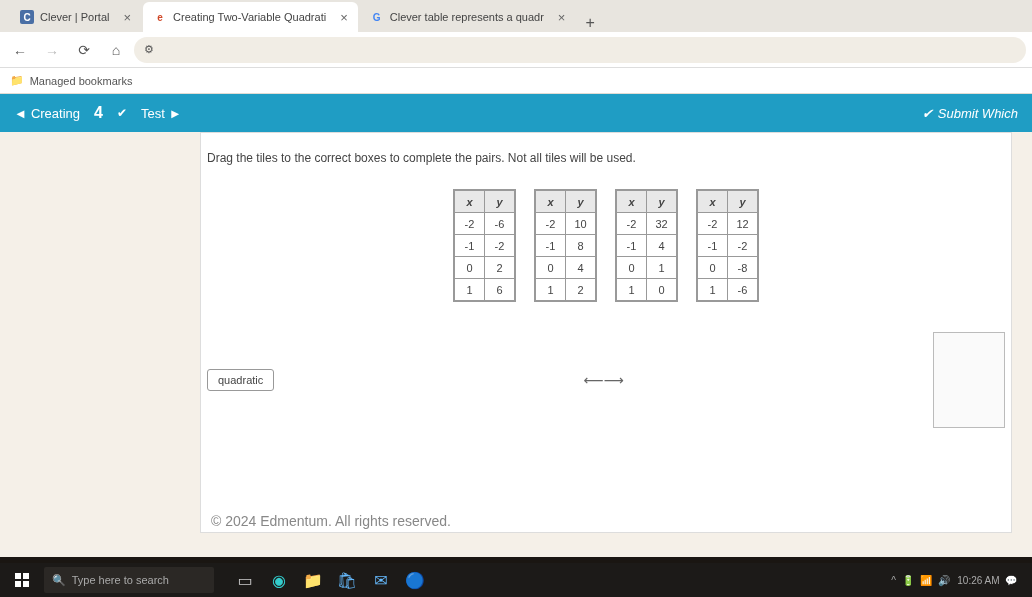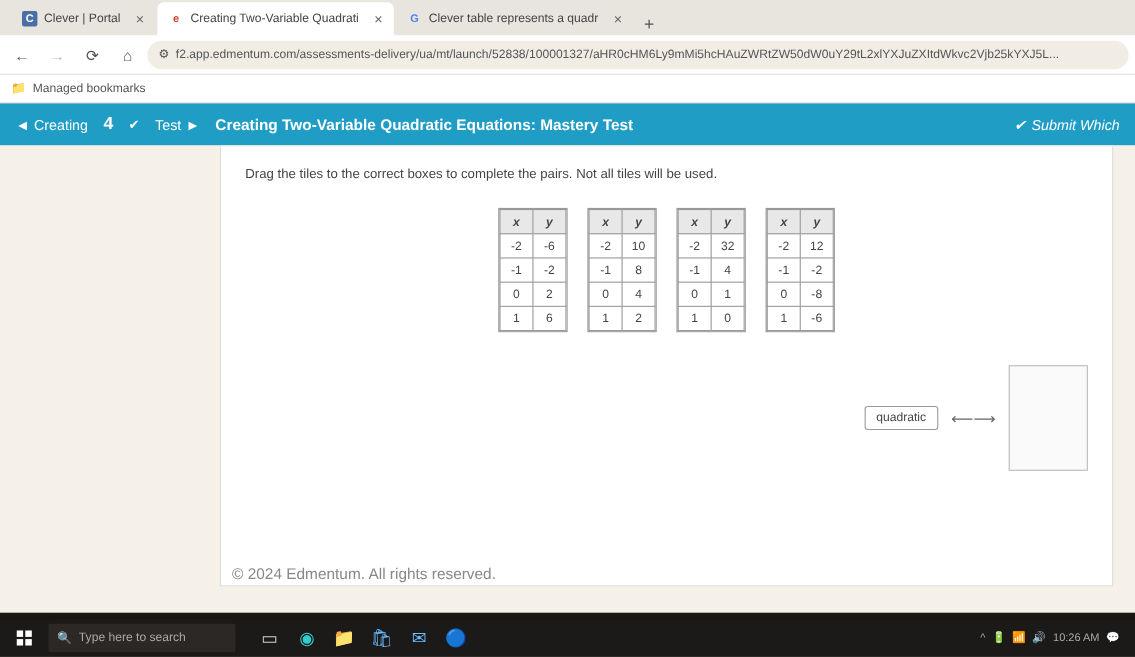--- a/index.html
+++ b/index.html
@@ -16,28 +16,28 @@
 .url { flex: 1; height: 26px; background: #f1ede5; border-radius: 13px; display: flex; align-items: center; padding: 0 10px; font-size: 11px; color: #555; gap: 6px; }
 .bmrow { height: 26px; background: #fff; display: flex; align-items: center; padding: 0 10px; gap: 6px; font-size: 11px; color: #555; border-bottom: 1px solid #e0dcd4; }
 .testbar { height: 38px; background: #1f9dc4; display: flex; align-items: center; padding: 0 14px; color: #fff; font-size: 13px; gap: 14px; }
 .tb-left { display: flex; align-items: center; gap: 14px; }
 .prevbtn, .nextbtn { display: flex; align-items: center; gap: 4px; cursor: pointer; }
 .qnum { font-size: 16px; font-weight: bold; }
 .check { font-size: 12px; }
 .title { font-weight: bold; font-size: 14px; }
 .submit { margin-left: auto; display: flex; align-items: center; gap: 5px; cursor: pointer; font-style: italic; }
 .content { position: absolute; top: 132px; left: 200px; right: 20px; bottom: 24px; background: #fff; border: 1px solid #ddd; }
-.inner { padding: 18px 22px; color: #444; font-size: 12px; }
+.inner { padding: 18px 6px; color: #444; font-size: 12px; }
 .inner p { margin-bottom: 14px; }
 .tiles { display: flex; gap: 18px; justify-content: center; margin-top: 24px; }
 .tile { border: 1px solid #999; background: #f0f0f0; }
 .tile table { border-collapse: collapse; }
 .tile th, .tile td { border: 1px solid #999; width: 30px; height: 22px; text-align: center; font-size: 11px; background: #fff; }
 .tile th { background: #e8e8e8; font-style: italic; font-weight: bold; }
-.droprow { display: flex; align-items: center; justify-content: flex-end; gap: 12px; margin-top: 30px; }
+.droprow { display: flex; align-items: center; justify-content: space-between; gap: 12px; margin-top: 30px; }
 .labelbox { border: 1px solid #999; padding: 4px 10px; font-size: 11px; border-radius: 3px; background: #fff; }
 .arrow { font-size: 14px; color: #666; }
 .dropbox { width: 72px; height: 96px; border: 1px solid #bbb; background: #fafafa; }
 .footer { position: absolute; bottom: 0; left: 0; right: 0; height: 22px; padding: 0 10px; font-size: 14px; color: #888; display: flex; align-items: center; }
 .taskbar { position: absolute; bottom: 0; left: 0; right: 0; height: 34px; background: #1c1a18; display: flex; align-items: center; padding: 0 6px; gap: 6px; }
 .winbtn { width: 32px; height: 32px; display: flex; align-items: center; justify-content: center; color: #fff; cursor: pointer; }
 .search { height: 26px; width: 170px; background: #2b2825; border-radius: 2px; display: flex; align-items: center; padding: 0 8px; gap: 6px; color: #aaa; font-size: 11px; }
 .tbicons { display: flex; gap: 4px; margin-left: 10px; }
 .tbicon { width: 30px; height: 30px; display: flex; align-items: center; justify-content: center; cursor: pointer; }
 .tray { margin-left: auto; display: flex; align-items: center; gap: 6px; color: #aaa; font-size: 10px; padding-right: 8px; }
@@ -65,42 +65,40 @@
     <div class="addtab">+</div>
   </div>
 
   <div class="addrbar">
     <div class="navbtn">←</div>
     <div class="navbtn" style="color:#bbb;">→</div>
     <div class="navbtn">⟳</div>
     <div class="navbtn">⌂</div>
     <div class="url">
       <span>⚙</span>
-      <span>f2.app.edmentum.com/assessments-delivery/ua/mt/launch/52838/100001327/aHR0cHM6Ly9mMi5hcHAuZWRtZW50dW0uY29tL2xlYXJuZXItdWkvc2Vjb25kYXJ5L...</span>
     </div>
   </div>
 
   <div class="bmrow">
     <span>📁</span>
     <span>Managed bookmarks</span>
   </div>
 
   <div class="testbar">
     <div class="tb-left">
       <div class="prevbtn">
         <span>◄</span>
         <span>Creating</span>
       </div>
       <span class="qnum">4</span>
       <span class="check">✔</span>
       <div class="nextbtn">
         <span>Test</span>
         <span>►</span>
       </div>
-      <span class="title">Creating Two-Variable Quadratic Equations: Mastery Test</span>
     </div>
     <div class="submit">
       <span>✔</span>
       <span>Submit Which</span>
     </div>
   </div>
 
   <div class="content">
     <div class="inner">
       <p>Drag the tiles to the correct boxes to complete the pairs. Not all tiles will be used.</p>

